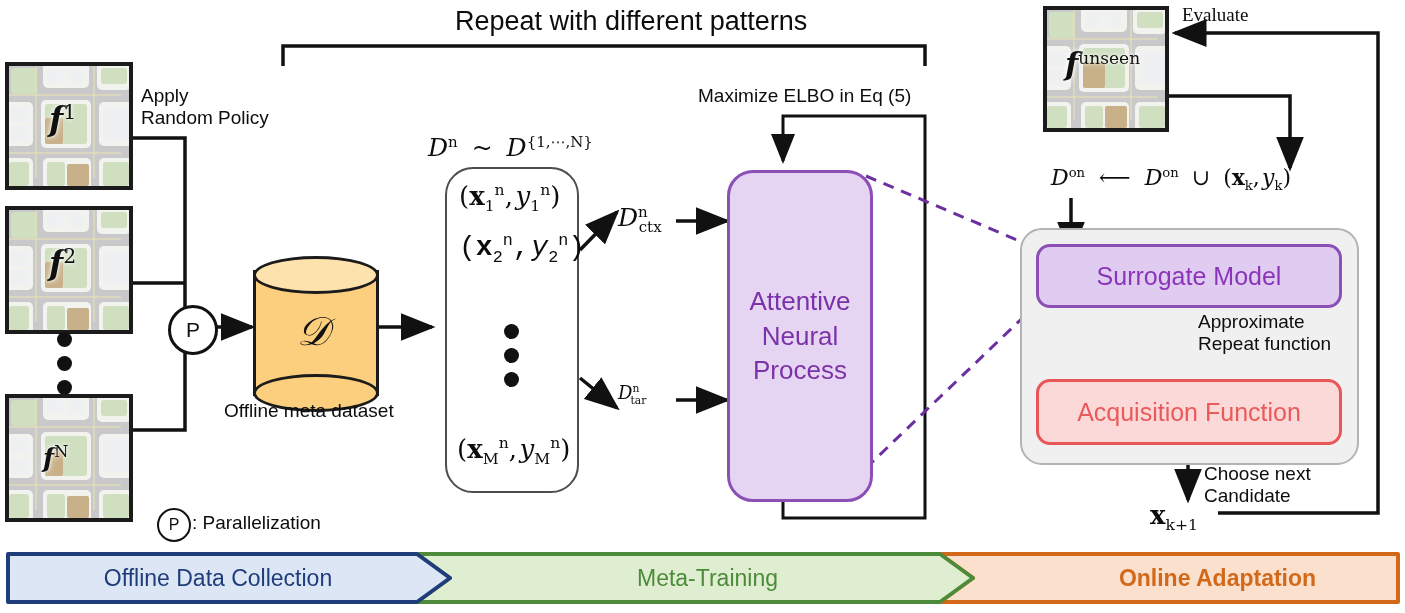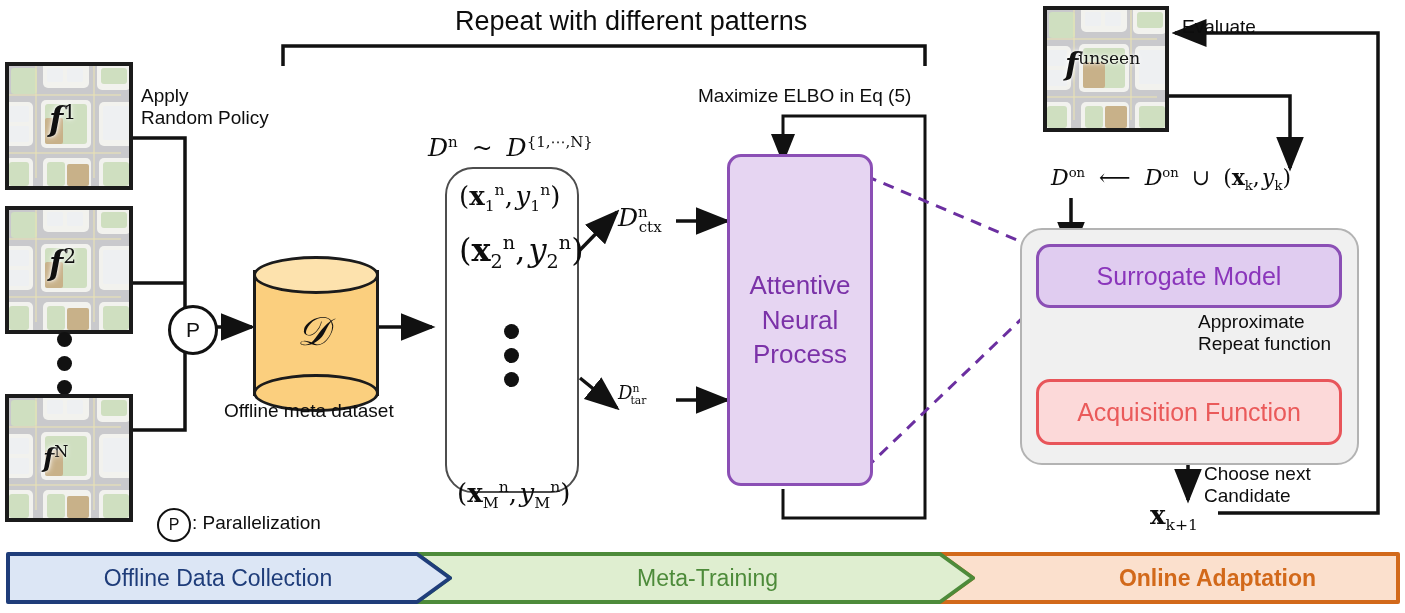--- a/index.html
+++ b/index.html
@@ -244,45 +244,45 @@
     <span style="padding:0 6px;">~</span>
     <span class="cal">D</span><sup>{1,⋯,N}</sup>
   </div>
 
   <div class="listbox" style="left:445px;top:167px;width:130px;height:322px;">
 
     <div class="math" style="left:12px;top:12px;font-size:26px;">
       (<span class="bold-x">x</span><sub>1</sub><sup>n</sup>, <i>y</i><sub>1</sub><sup>n</sup>)
     </div>
 
-    <div class="math" style="left:12px;top:62px;font-size:32px;">
+    <div class="math" style="left:12px;top:62px;font-size:28px;font-family:Liberation Mono, monospace;">
       (<span class="bold-x">x</span><sub>2</sub><sup>n</sup>, <i>y</i><sub>2</sub><sup>n</sup>)
     </div>
 
     <div class="dots" style="left:57px;top:155px;">
       <div class="dot"></div>
       <div class="dot"></div>
       <div class="dot"></div>
     </div>
 
-    <div class="math" style="left:10px;top:265px;font-size:26px;margin-top:44px;">
+    <div class="math" style="left:10px;top:265px;font-size:26px;">
       (<span class="bold-x">x</span><sub>M</sub><sup>n</sup>, <i>y</i><sub>M</sub><sup>n</sup>)
     </div>
   </div>
 
   <div class="math" style="left:618px;top:203px;font-size:25px;">
     <span class="cal">D</span><sup>n</sup><sub style="margin-left:-9px;">ctx</sub>
   </div>
   <div class="math" style="left:618px;top:382px;font-size:18px;">
     <span class="cal">D</span><sup>n</sup><sub style="margin-left:-9px;">tar</sub>
   </div>
 
   <div class="txt" style="left:698px;top:85px;">Maximize ELBO in Eq (5)</div>
 
-  <div class="anp" style="left:727px;top:154px;width:140px;height:326px;border-radius:14px;">
+  <div class="anp" style="left:727px;top:170px;width:140px;height:326px;">
     <span style="white-space: pre-line;">Attentive
 Neural
 Process</span>
   </div>
 
   <div class="tile" style="left:1043px;top:6px;width:118px;height:118px;">
     <div class="blocks">
       <div class="gr" style="left:2px;top:2px;width:26px;height:26px;"></div>
       <div class="bk" style="left:34px;top:-4px;width:46px;height:26px;"></div>
       <div class="wh" style="left:38px;top:2px;width:16px;height:14px;"></div>
@@ -307,21 +307,21 @@
       <div class="dash" style="left:26px;top:0;width:2px;height:110px;opacity:.55;"></div>
       <div class="dash" style="left:83px;top:0;width:2px;height:110px;opacity:.55;"></div>
       <div class="dash" style="left:0;top:28px;width:110px;height:2px;opacity:.55;"></div>
       <div class="dash" style="left:0;top:86px;width:110px;height:2px;opacity:.55;"></div>
     </div>
     <div class="lbl" style="left:18px;top:36px;font-size:31px;">
       <span>f</span><sup style="font-size:.55em;">unseen</sup>
     </div>
   </div>
 
-  <div class="txt" style="left:1182px;top:16px;">Evaluate</div>
+  <div class="txt" style="left:1182px;top:4px;font-family:Liberation Serif, serif;">Evaluate</div>
 
   <div class="math" style="left:1051px;top:164px;font-size:22px;">
     <span class="cal">D</span><sup>on</sup>
     <span style="padding:0 7px;">⟵</span>
     <span class="cal">D</span><sup>on</sup>
     <span style="padding:0 6px;">∪</span>
     (<span class="bold-x">x</span><sub>k</sub>, <i>y</i><sub>k</sub>)
   </div>
 
   <div class="graybox" style="left:1020px;top:228px;width:335px;height:233px;"></div>

